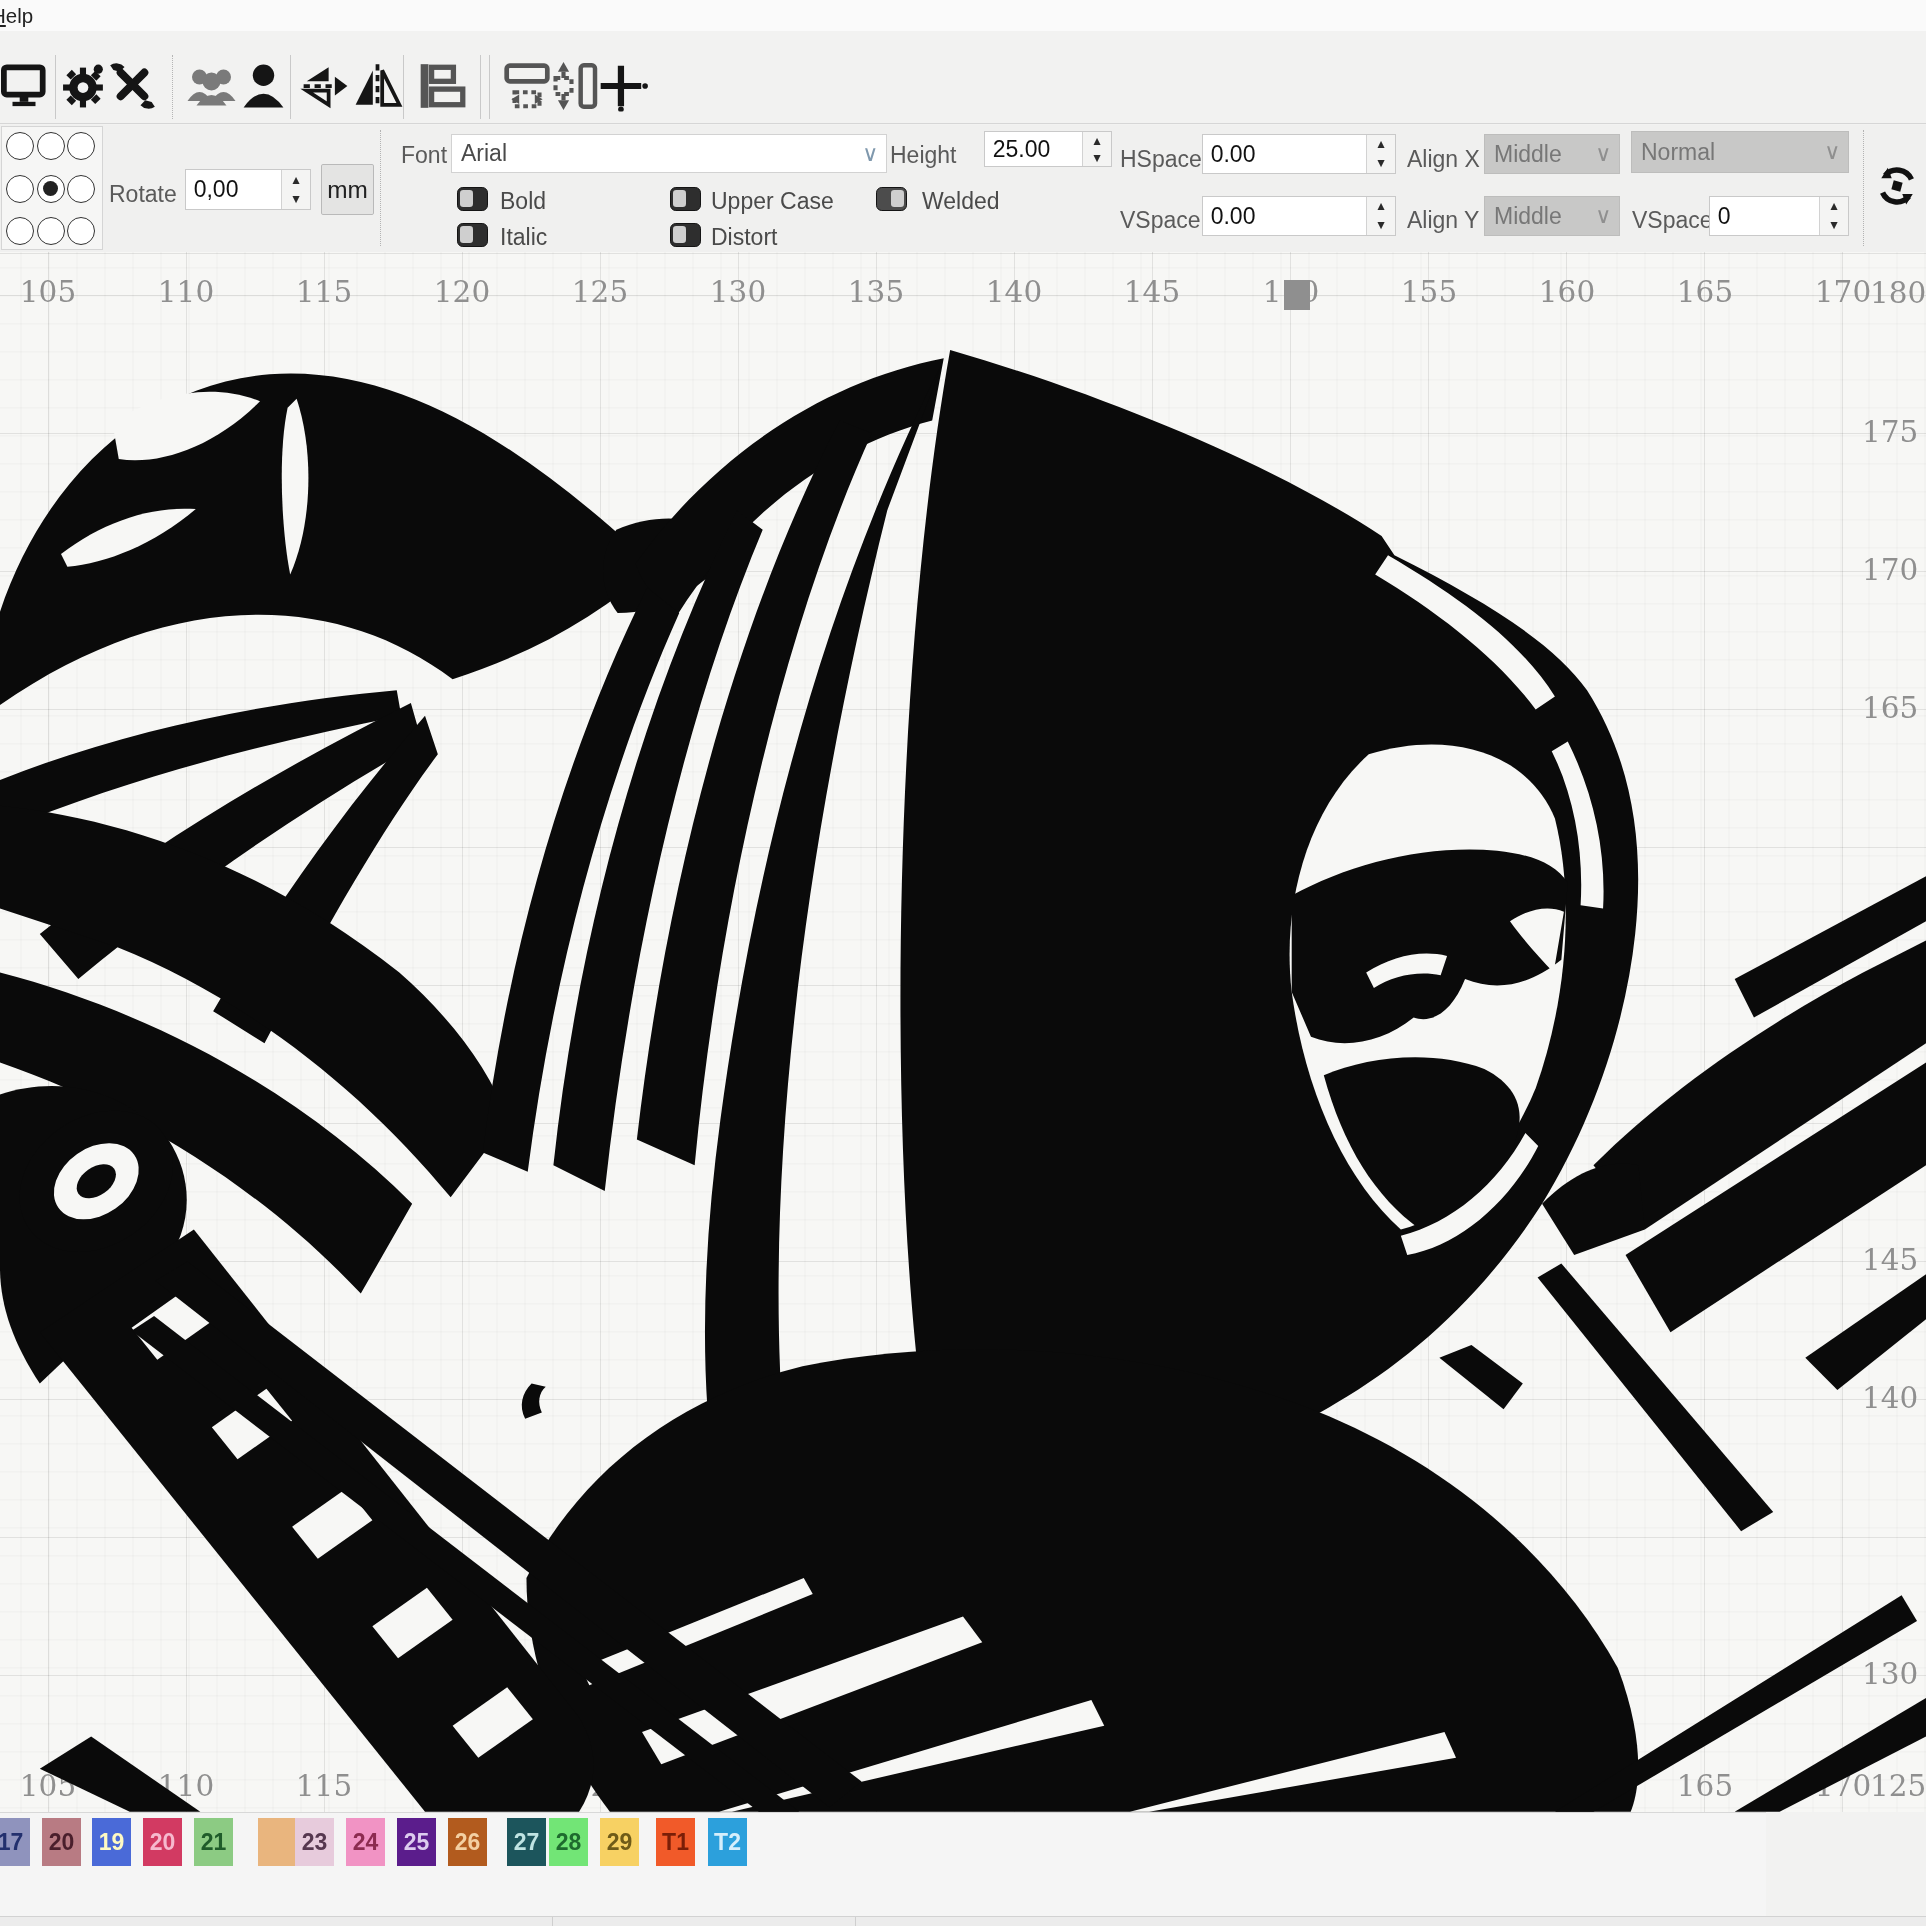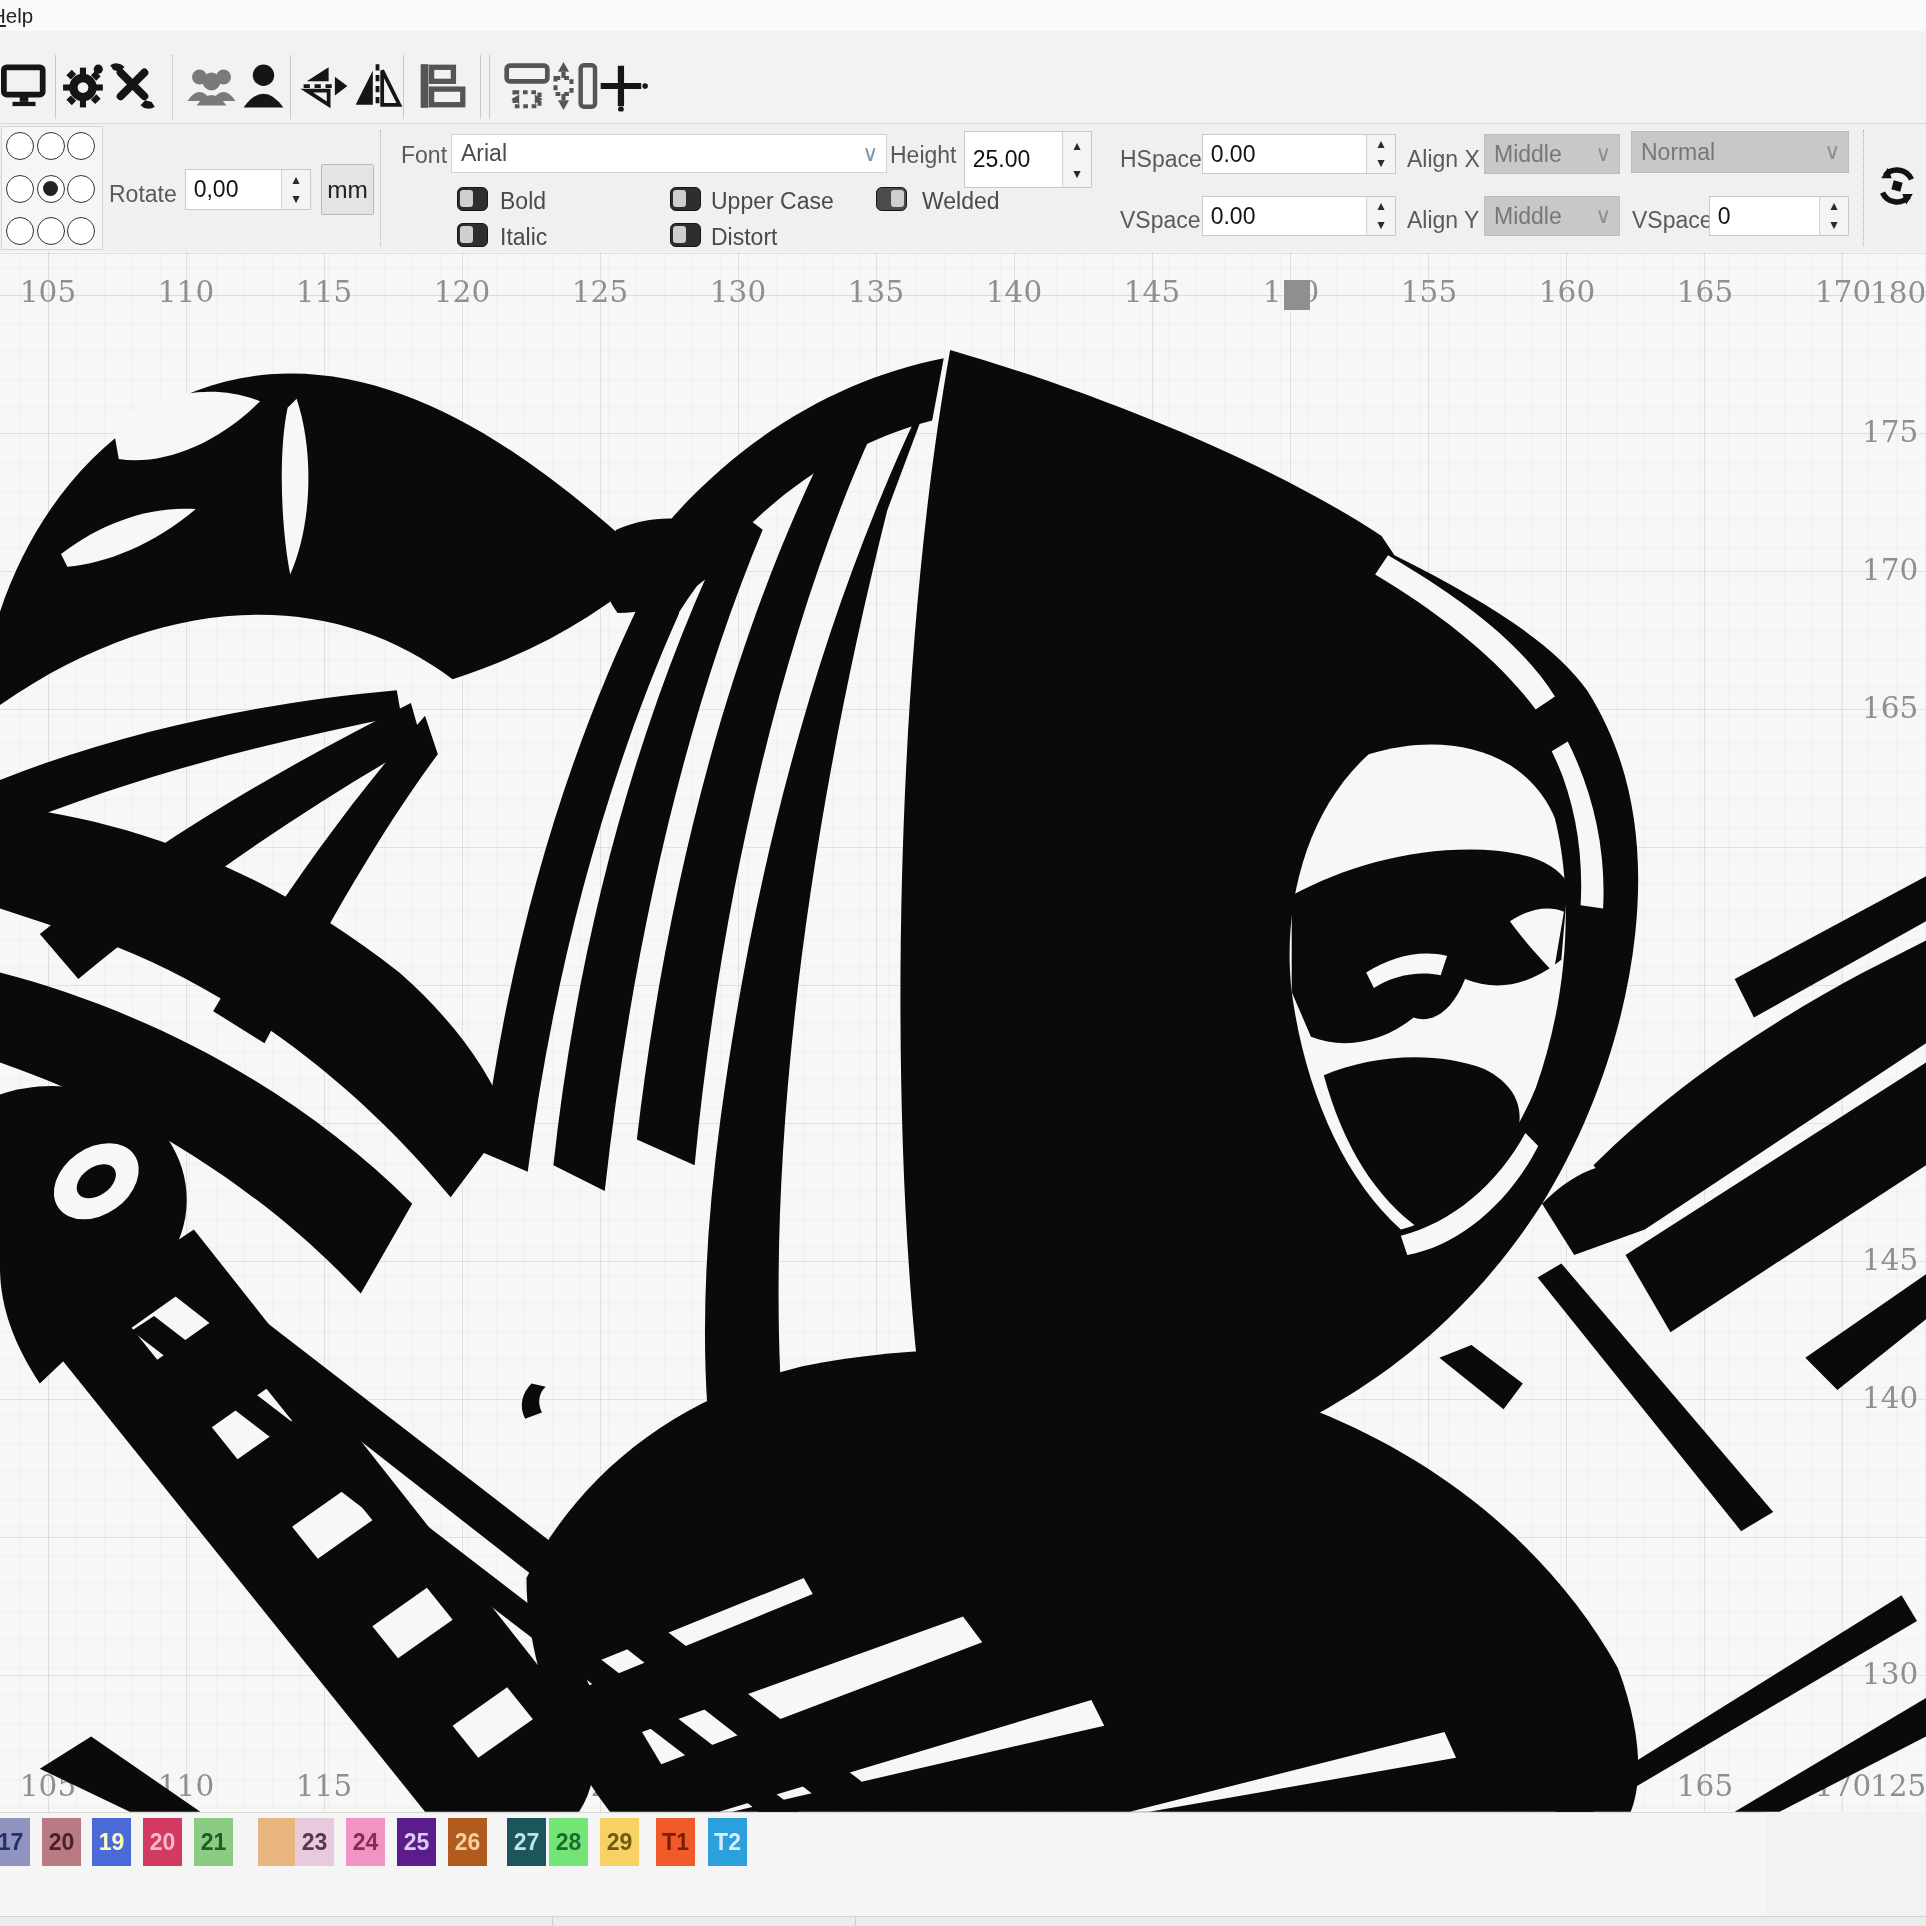--- a/index.html
+++ b/index.html
@@ -244,21 +244,21 @@
     <div class="toggle" style="left:670px;top:98px">
         <div class="knob"></div>
       </div>
     <span class="tlabel" style="left:711px;top:99px">Distort</span>
     <div class="toggle on" style="left:876px;top:62px">
         <div class="knob"></div>
       </div>
     <span class="tlabel" style="left:922px;top:63px">Welded</span>
 
     <span class="lbl" style="left:890px;top:16.7px">Height</span>
-    <div class="inp" style="left:964px;top:6.4px;width:128px;height:57px">
+    <div class="inp" style="left:984px;top:6.4px;width:128px;height:36px">
       <input value="25.00" style="">
       <div class="spin">
           <div>▲</div>
           <div>▼</div>
         </div>
     </div>
 
     <span class="lbl" style="left:1120px;top:20.5px">HSpace</span>
     <div class="inp" style="left:1202px;top:9px;width:194px;height:40px">
       <input value="0.00" style="">

